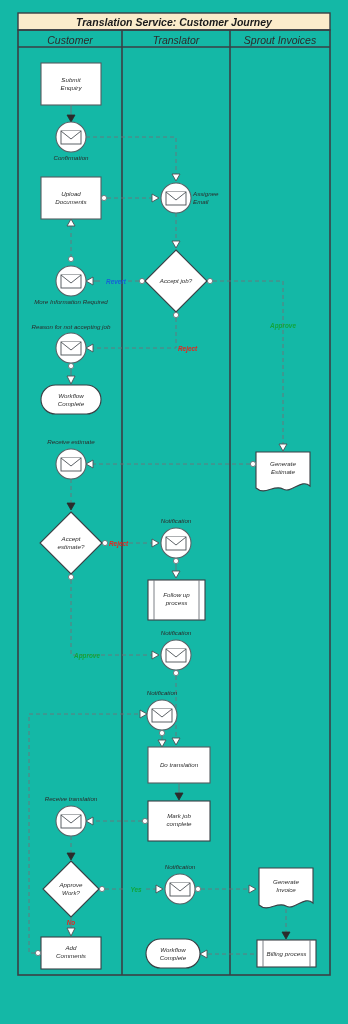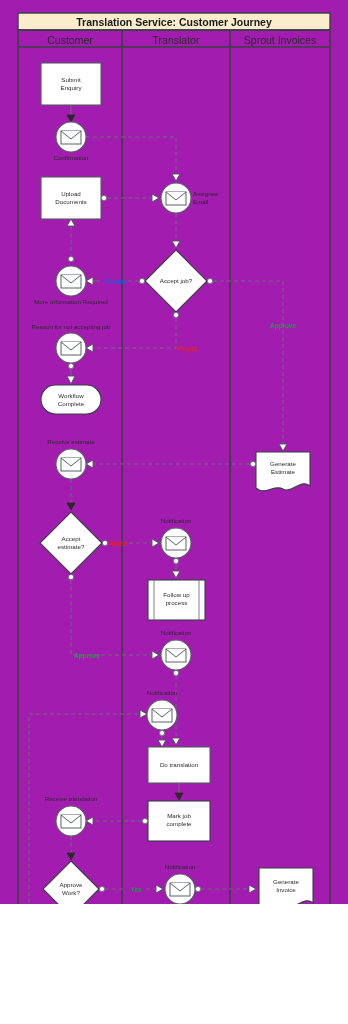--- a/index.html
+++ b/index.html
@@ -1,17 +1,17 @@
 <!DOCTYPE html>
 <html><head>
 <meta charset="utf-8">
 <style>
   html,body{margin:0;padding:0;background:#ffffff;}
   body{font-family:"Liberation Sans", sans-serif;}
-  #page{position:relative;width:348px;height:904px;background:#a21caf;overflow:hidden;}
+  #page{position:relative;width:348px;height:1024px;background:#14b8a6;overflow:hidden;font-style:italic;}
   #diagram{position:absolute;left:0;top:0;width:348px;height:1024px;}
   #diagram text{font-family:"Liberation Sans", sans-serif;}
   .ttl{font-size:10.5px;font-weight:bold;fill:#1a1a1a;}
   .lane{font-size:10.5px;fill:#2b2b2b;}
   .nodetext{font-size:6.2px;fill:#2b2b2b;}
   .caption{font-size:6.2px;fill:#2b2b2b;}
   .lbl{font-size:6.4px;font-weight:bold;}
   .lbl-revert{fill:#1660d8;}
   .lbl-reject{fill:#e8231c;}
   .lbl-approve{fill:#10a53c;}

